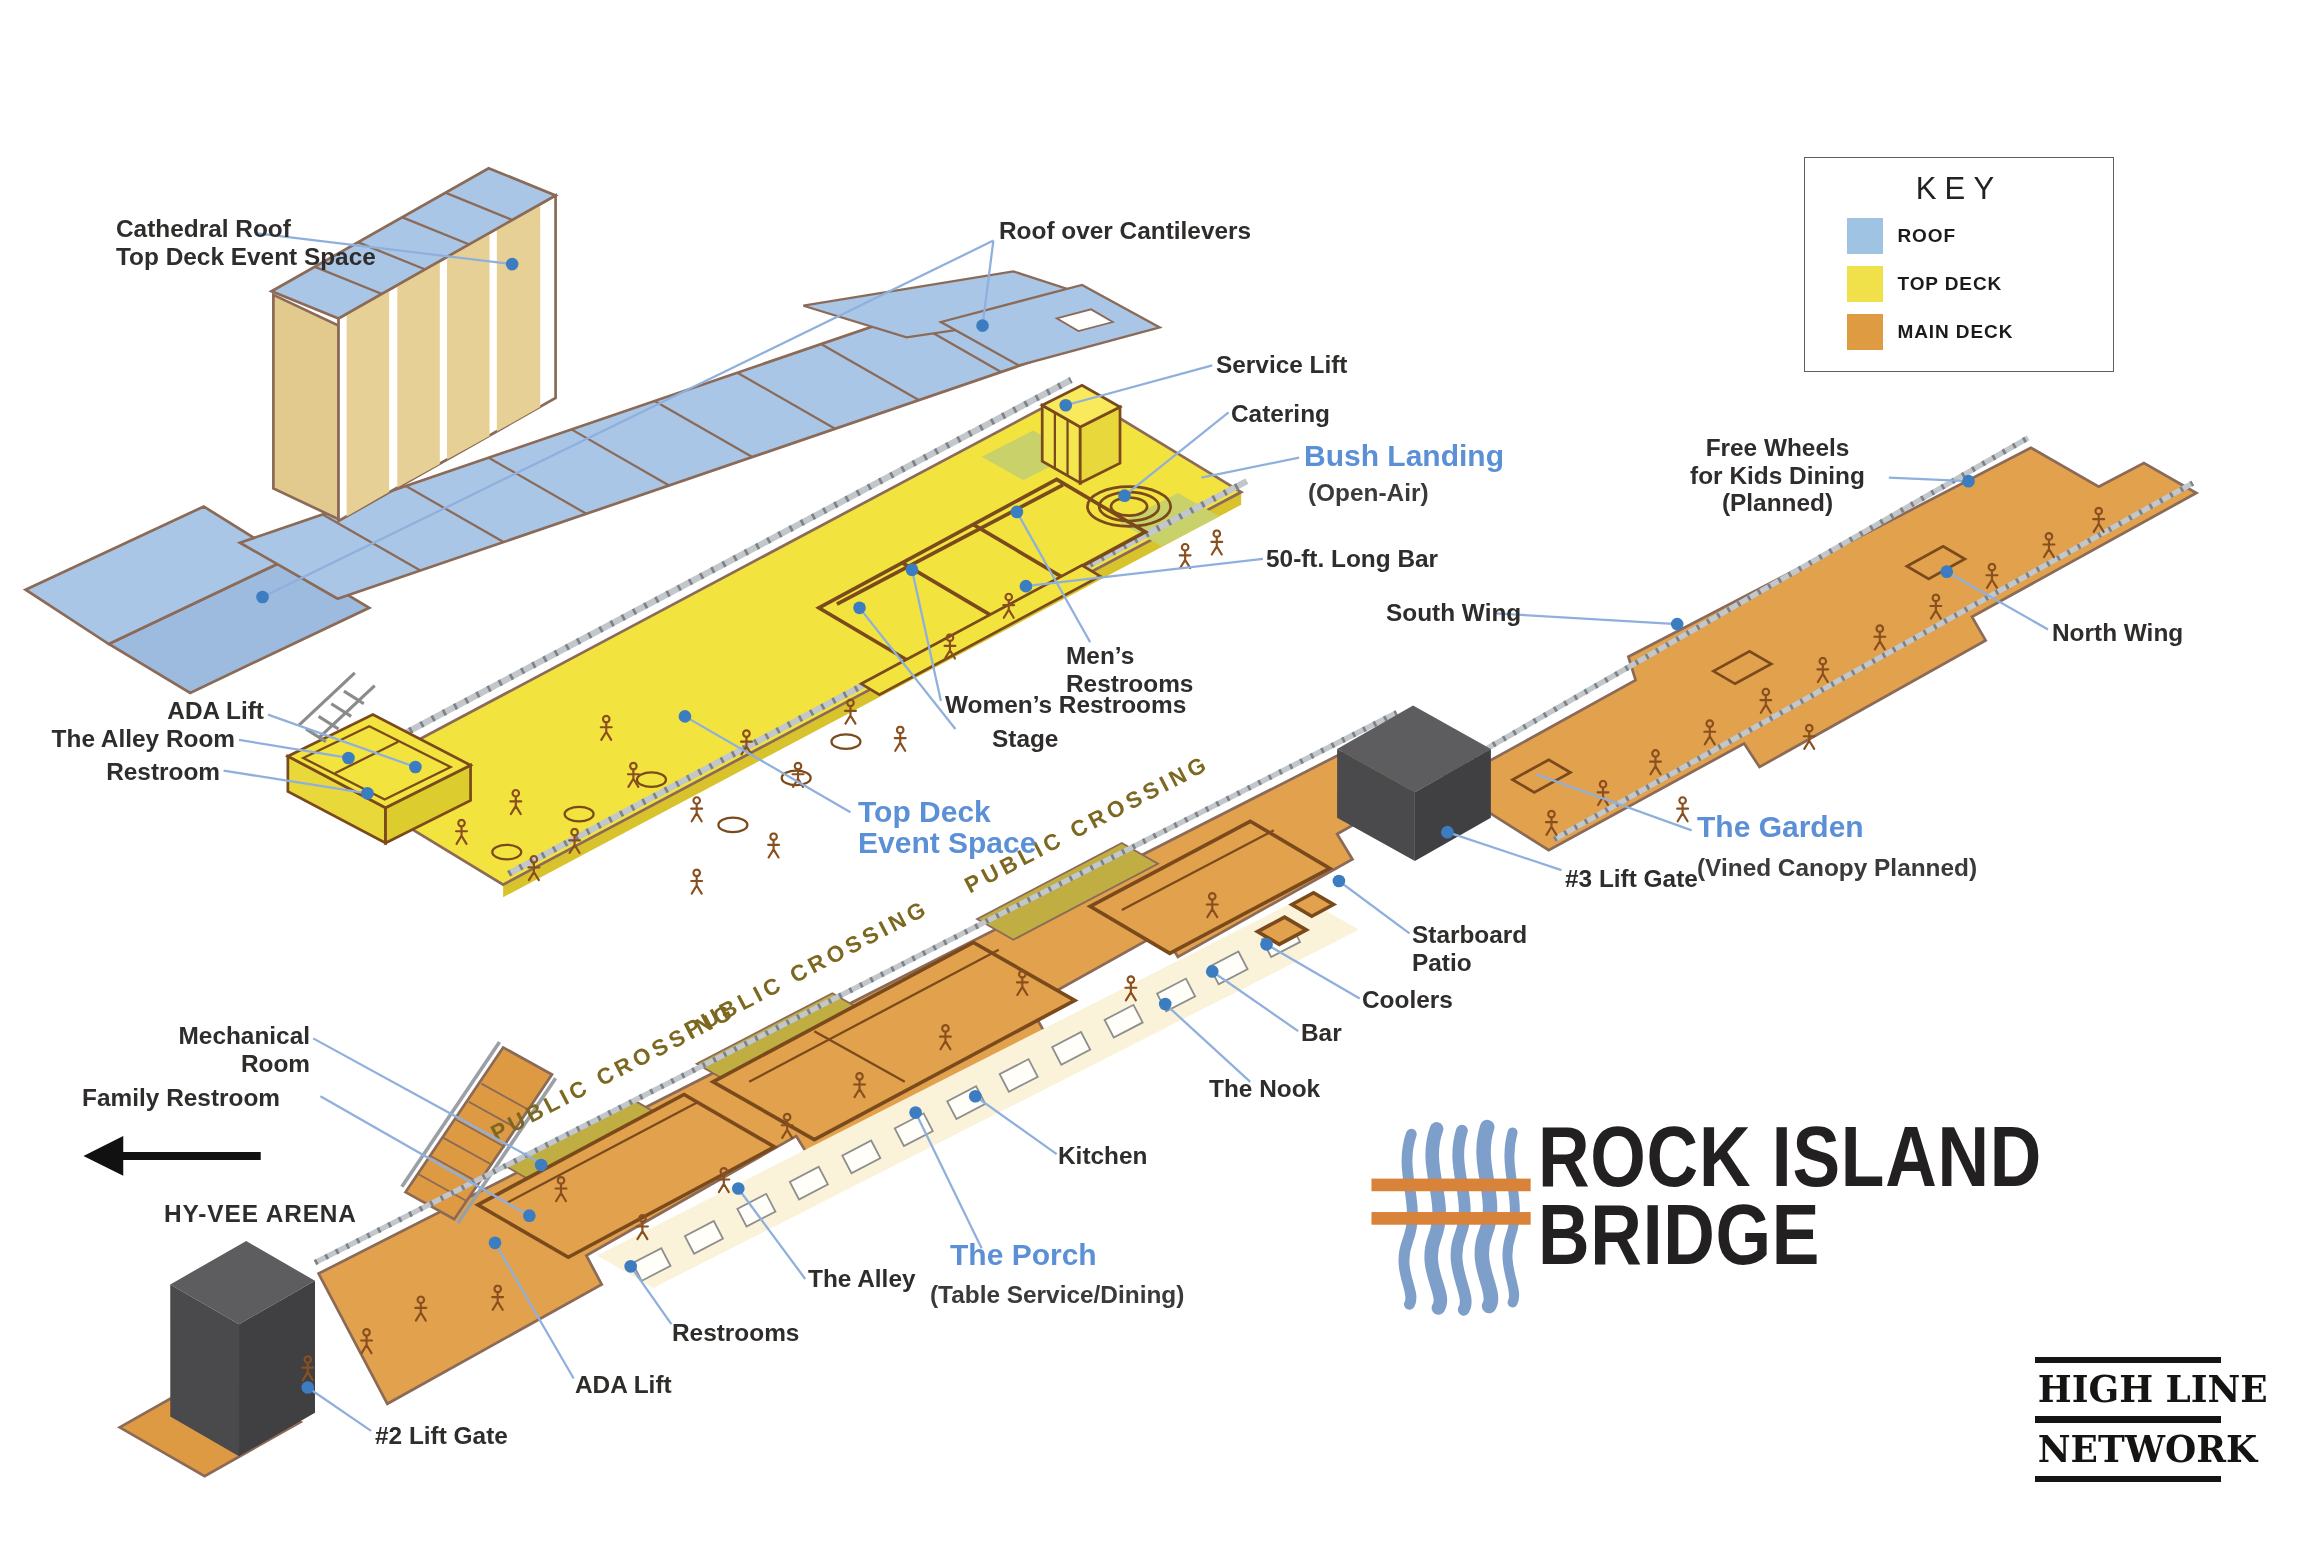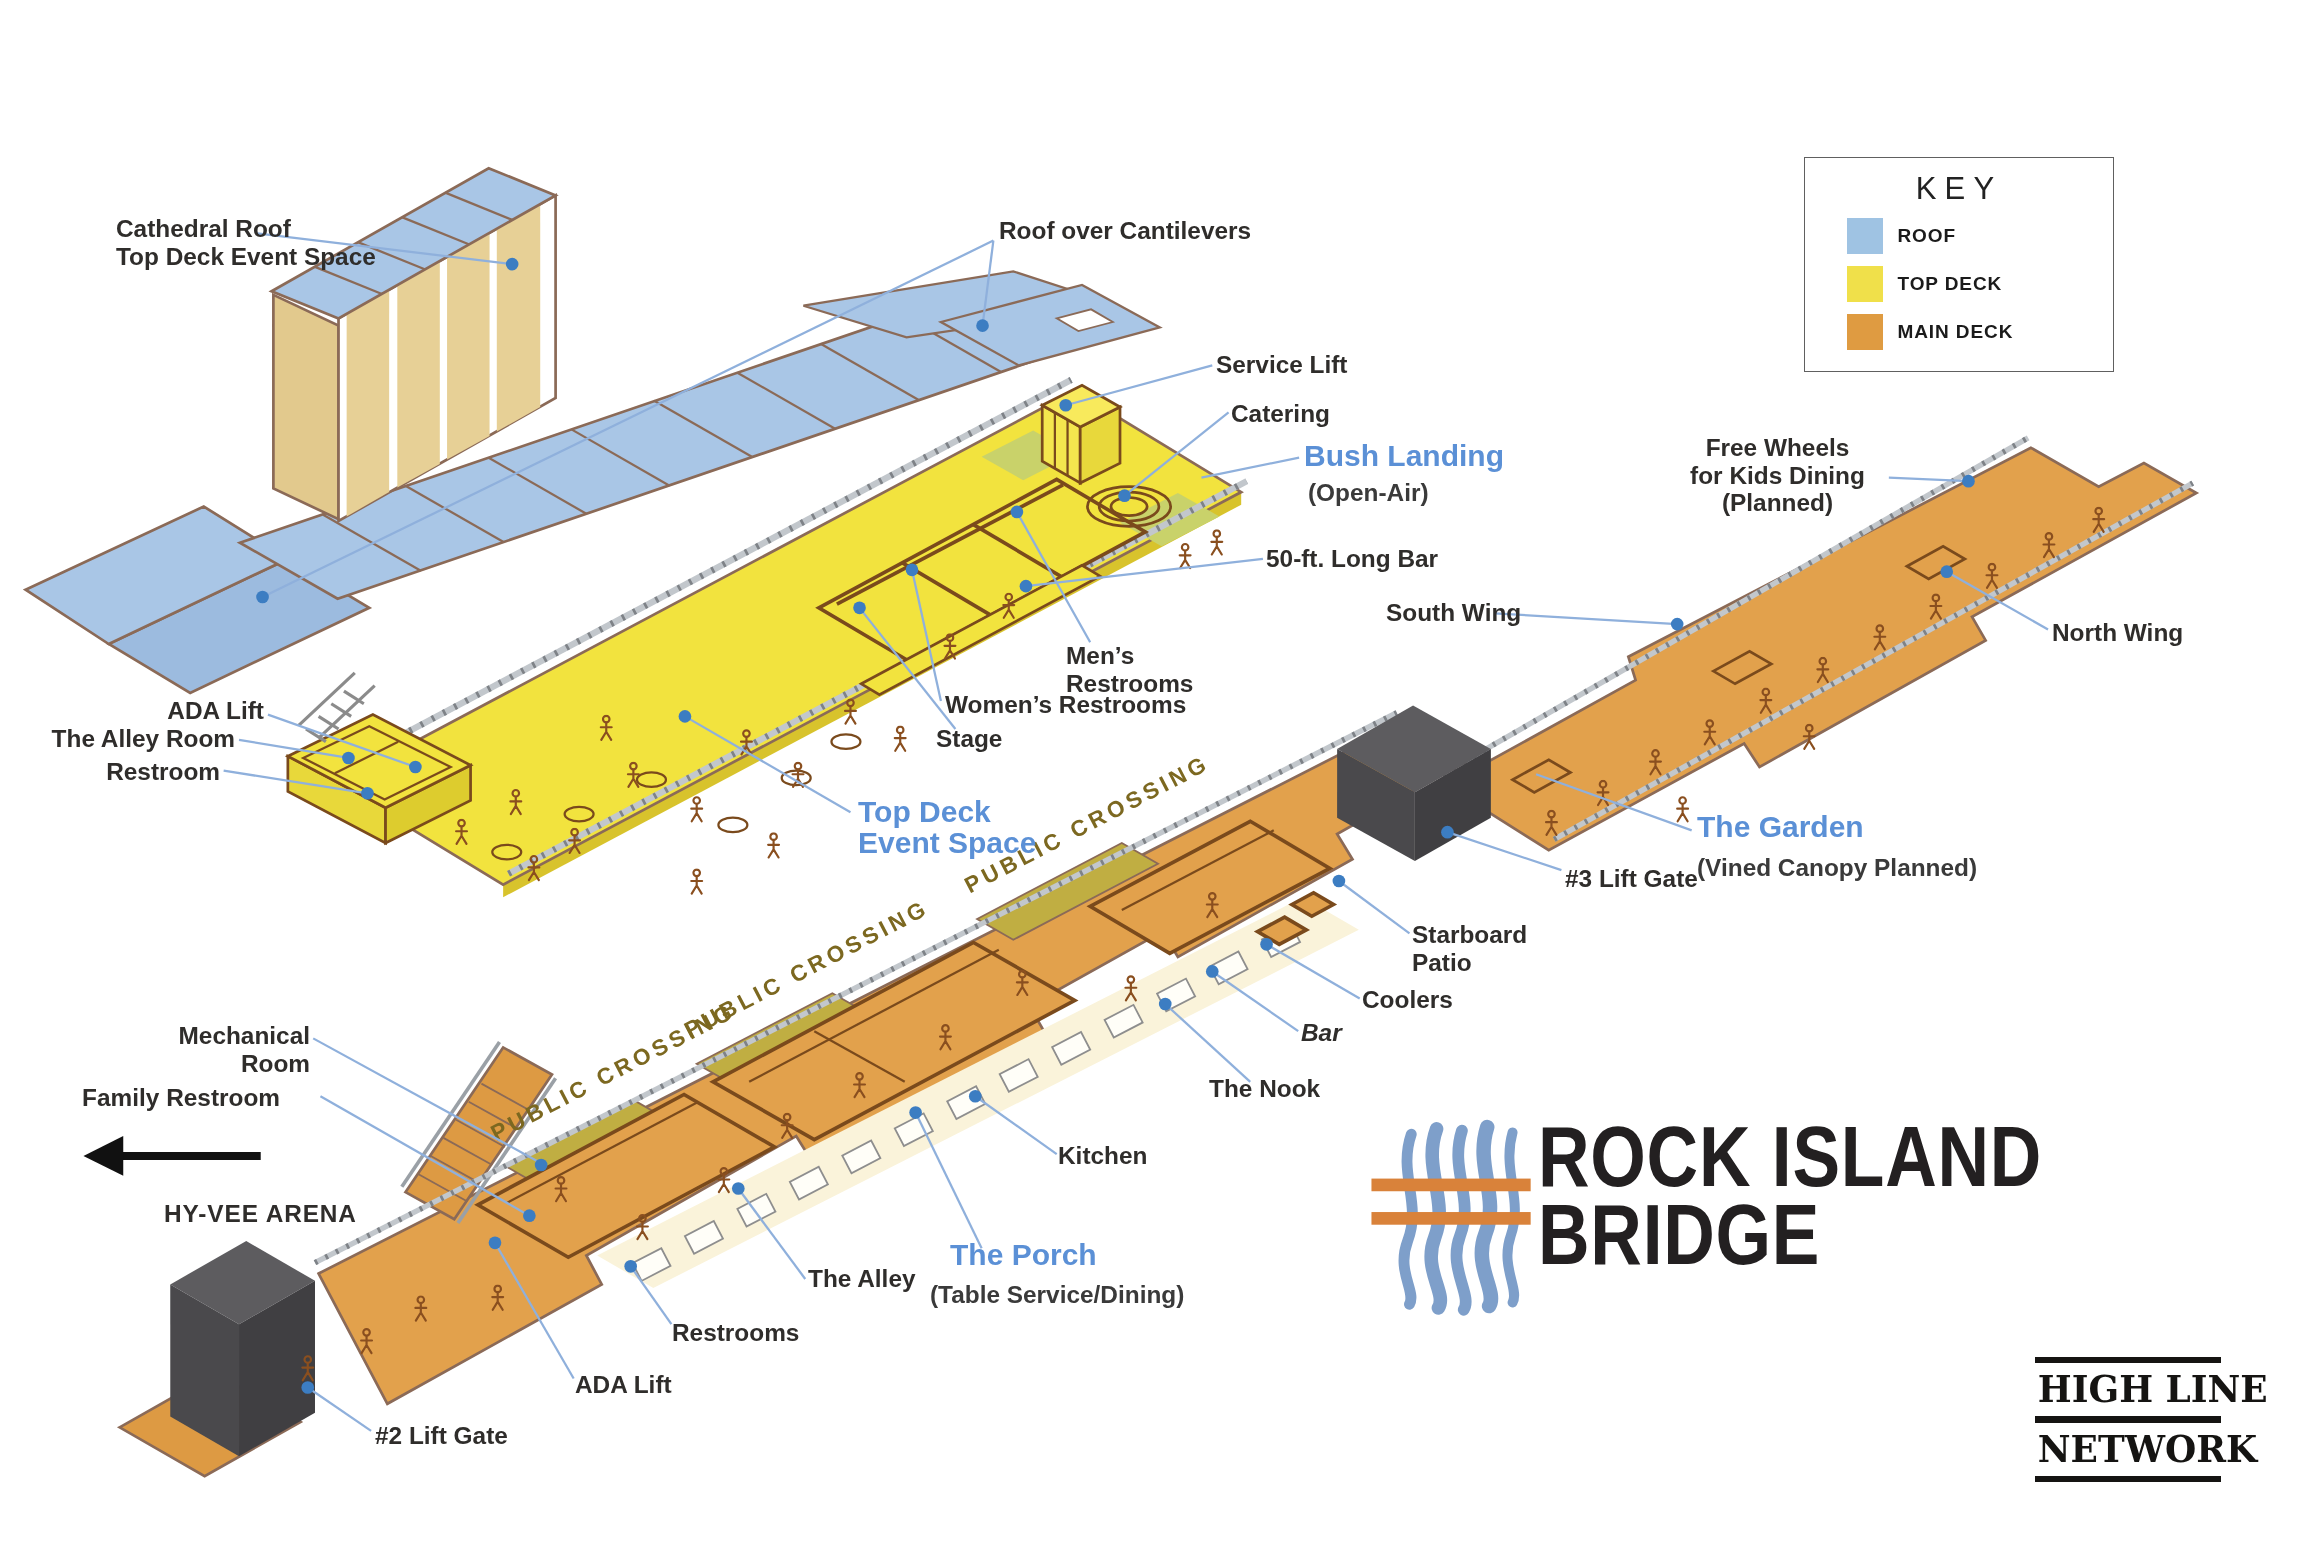--- a/index.html
+++ b/index.html
@@ -382,34 +382,34 @@
 
 <div class="lbl" style="left:116px;top:215px;">Cathedral Roof
 Top Deck Event Space</div>
 <div class="lbl" style="left:999px;top:217px;">Roof over Cantilevers</div>
 <div class="lbl" style="left:1216px;top:351px;">Service Lift</div>
 <div class="lbl" style="left:1231px;top:400px;">Catering</div>
 <div class="lbl" style="left:1266px;top:545px;">50-ft. Long Bar</div>
 <div class="lbl" style="left:1066px;top:642px;">Men’s
 Restrooms</div>
 <div class="lbl" style="left:945px;top:691px;">Women’s Restrooms</div>
-<div class="lbl" style="left:936px;top:725px;">Stage</div>
+<div class="lbl" style="left:992px;top:725px;">Stage</div>
 <div class="lbl right" style="right:2052px;top:697px;">ADA Lift</div>
 <div class="lbl right" style="right:2081px;top:725px;">The Alley Room</div>
 <div class="lbl right" style="right:2096px;top:758px;text-align:center;">Restroom</div>
 <div class="lbl center" style="left:1669px;top:434px;width:217px;">Free Wheels
 for Kids Dining
 (Planned)</div>
 <div class="lbl" style="left:1386px;top:599px;">South Wing</div>
 <div class="lbl" style="left:2052px;top:619px;">North Wing</div>
 <div class="lbl" style="left:1565px;top:865px;">#3 Lift Gate</div>
 <div class="lbl" style="left:1412px;top:921px;">Starboard
 Patio</div>
 <div class="lbl" style="left:1362px;top:986px;">Coolers</div>
-<div class="lbl" style="left:1301px;top:1019px;font-style:italic;">Bar</div>
+<div class="lbl" style="left:1301px;top:1019px;">Bar</div>
 <div class="lbl" style="left:1209px;top:1075px;">The Nook</div>
 <div class="lbl" style="left:1058px;top:1142px;">Kitchen</div>
 <div class="lbl" style="left:808px;top:1265px;">The Alley</div>
 <div class="lbl" style="left:672px;top:1319px;">Restrooms</div>
 <div class="lbl" style="left:575px;top:1371px;">ADA Lift</div>
 <div class="lbl" style="left:375px;top:1422px;">#2 Lift Gate</div>
 <div class="lbl right" style="right:2006px;top:1022px;">Mechanical
 Room</div>
 <div class="lbl right" style="right:2036px;top:1084px;">Family Restroom</div>
 <div class="lbl" style="left:164px;top:1200px;letter-spacing:0.9px;">HY-VEE ARENA</div>

